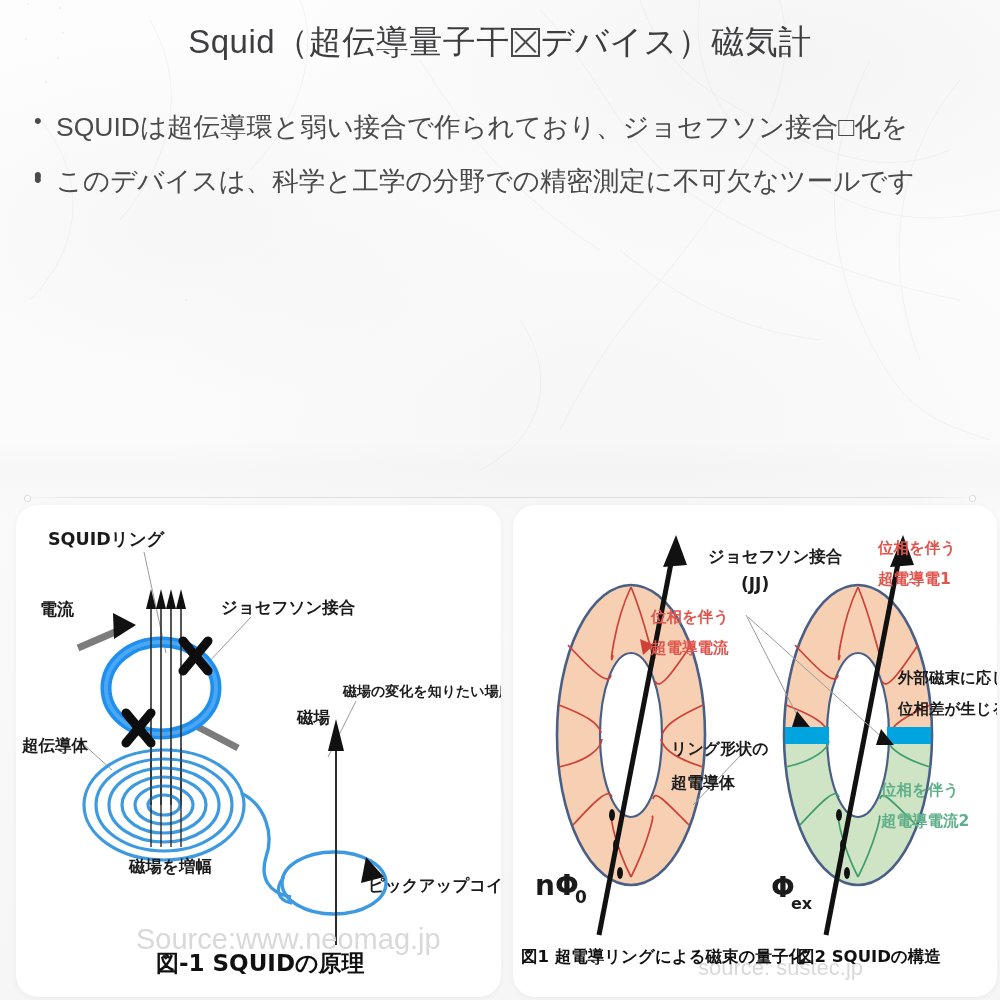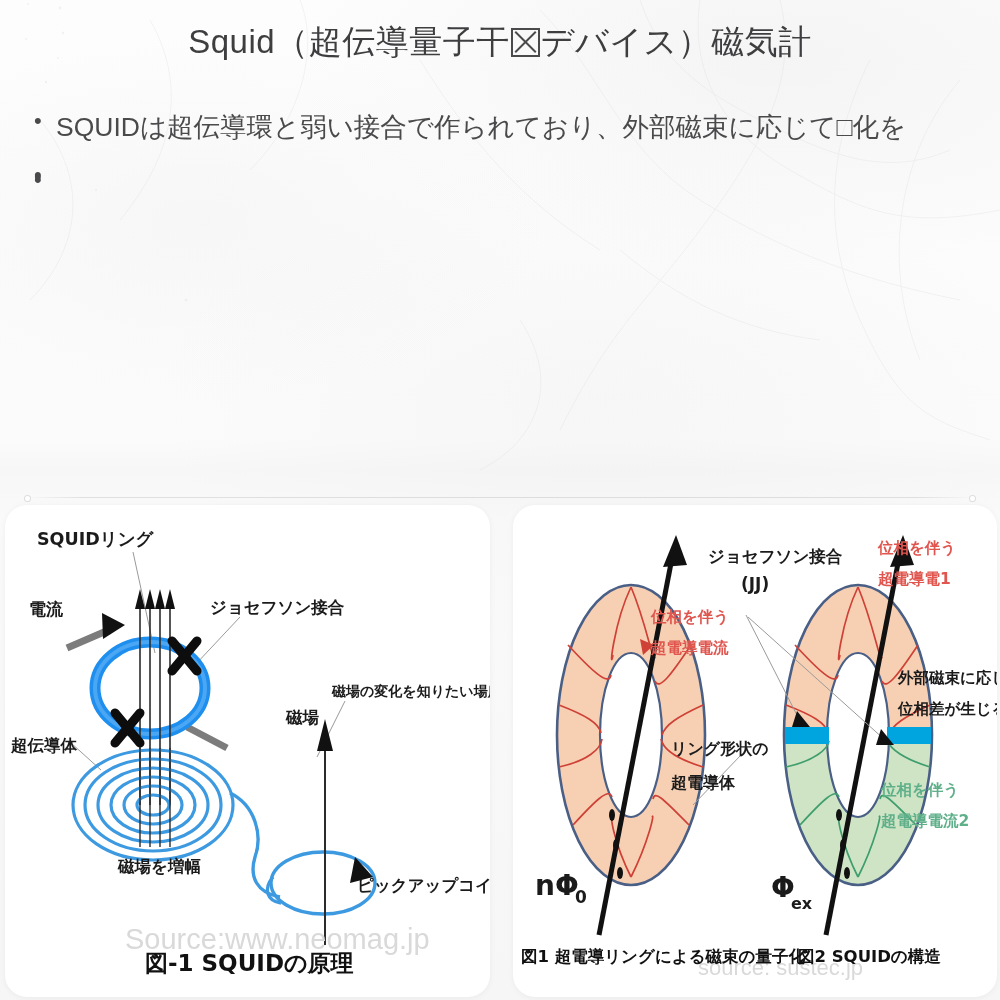--- a/index.html
+++ b/index.html
@@ -81,21 +81,21 @@
 
   
   .cards{position:absolute;left:0;top:505px;width:1000px;height:495px;}
   .card{
     position:absolute;top:0;height:492px;
     background:#ffffff;
     border-radius:22px;
     box-shadow:0 1px 6px rgba(0,0,0,.05);
     overflow:hidden;
   }
-  .card.left{left:5px;width:485px;}
+  .card.left{left:16px;width:485px;}
   .card.right{left:513px;width:484px;}
   .fig{position:absolute;inset:0;}
   svg{display:block;}
   .wm{
     fill:#d9d9d9;
     font-family:"Liberation Sans",sans-serif;
     font-weight:400;
   }
   .jplabel{
     font-family:"DejaVu Sans","Liberation Sans",sans-serif;
@@ -142,30 +142,31 @@
     </g>
   </svg>
 
   <div class="title">
     <span>Squid（超伝導量子干</span><span class="tofu"></span><span>デバイス）磁気計</span>
   </div>
 
   <div class="bullets">
     <div class="bullet b1">
       <span class="dot">•</span>
-      <span>SQUIDは超伝導環と弱い接合で作られており、外部磁束に応じて□化を</span>
+      <span>SQUIDは超伝導環と弱い接合で作られており、ジョセフソン接合□化を</span>
     </div>
     <div class="bullet b2">
       <span class="dot">•</span>
     </div>
     <div class="bullet b3">
       <span class="dot">•</span>
     </div>
     <div class="bullet b4">
       <span class="dot">•</span>
+      <span>このデバイスは、科学と工学の分野での精密測定に不可欠なツールです</span>
     </div>
   </div>
 
   <div class="divider"></div>
 
   <div class="cards">
 
     <div class="card left">
       <svg class="fig" width="485" height="492" viewBox="0 0 485 492">
 

